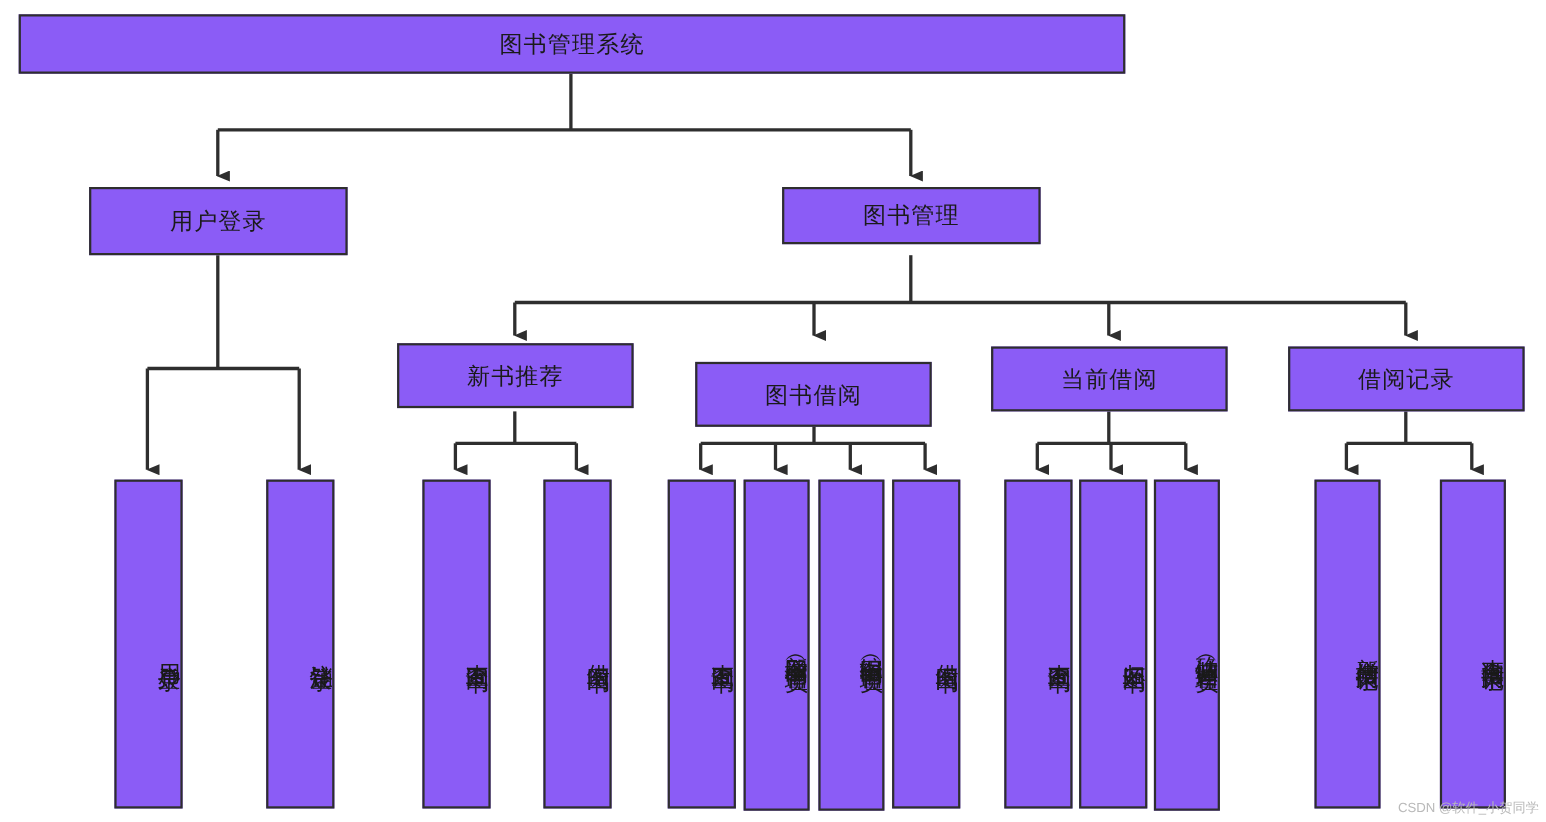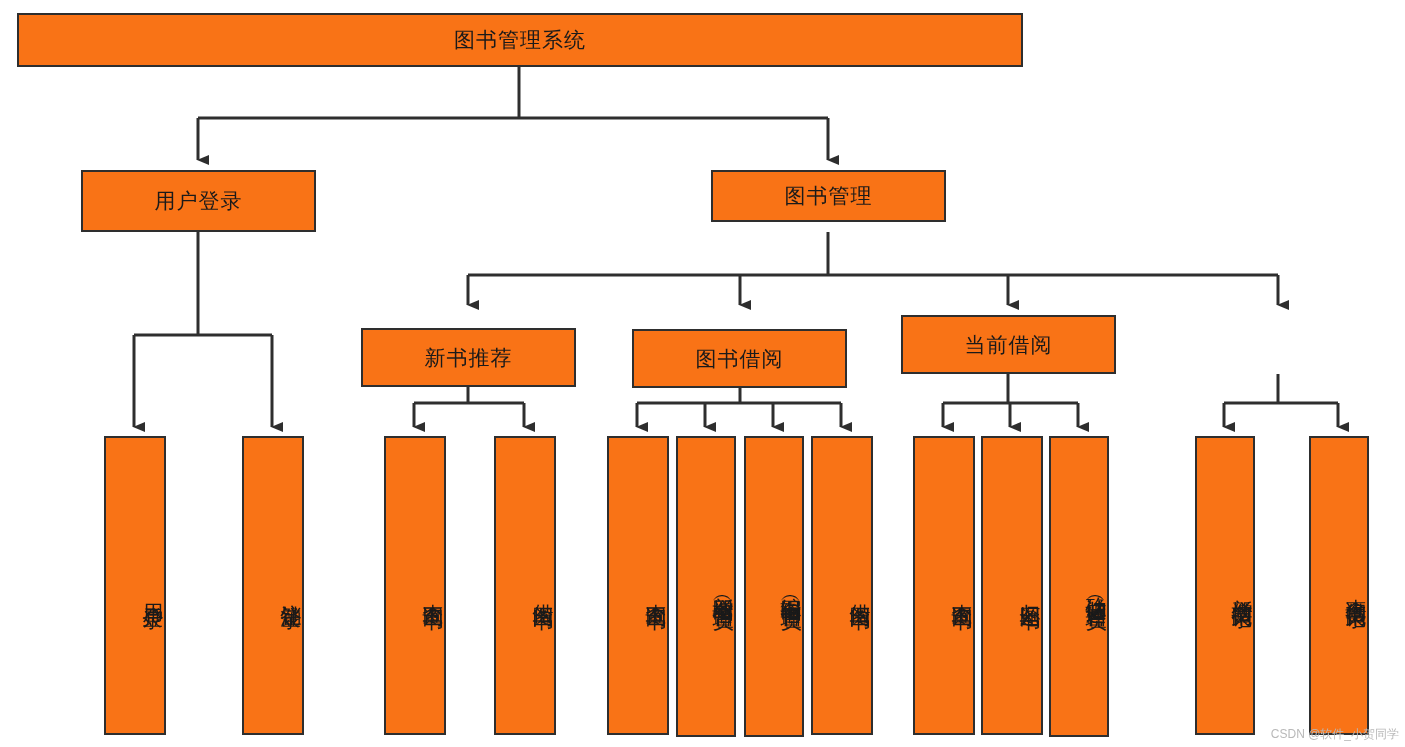--- a/index.html
+++ b/index.html
@@ -20,21 +20,21 @@
     left: 0;
     top: 0;
     width: 1405px;
     height: 747px;
     pointer-events: none;
   }
   .node {
     position: absolute;
     box-sizing: border-box;
     border: 2px solid #2e2e2e;
-    background: #f97316;
+    background: #8b5cf6;
     display: flex;
     align-items: center;
     justify-content: center;
     color: #1a1a1a;
     z-index: 2;
   }
   .node.horiz {
     font-size: 21px;
     letter-spacing: 1px;
   }
@@ -128,28 +128,31 @@
     <span class="label">图书管理系统</span>
   </div>
 
   <div class="node horiz" style="left:81px; top:170px; width:235px; height:62px;">
     <span class="label">用户登录</span>
   </div>
   <div class="node horiz" style="left:711px; top:170px; width:235px; height:52px;">
     <span class="label">图书管理</span>
   </div>
 
-  <div class="node horiz" style="left:361px; top:328px; width:215px; height:59px;">
+  <div class="node horiz" style="left:361px; top:312px; width:215px; height:59px;">
     <span class="label">新书推荐</span>
   </div>
   <div class="node horiz" style="left:632px; top:329px; width:215px; height:59px;">
     <span class="label">图书借阅</span>
   </div>
   <div class="node horiz" style="left:901px; top:315px; width:215px; height:59px;text-align:right;">
     <span class="label">当前借阅</span>
+  </div>
+  <div class="node horiz" style="left:1171px; top:315px; width:215px; height:59px;">
+    <span class="label">借阅记录</span>
   </div>
 
   <div class="node vert" style="left:104px; top:436px; width:62px; height:299px;">
     <span class="label">用户登录</span>
   </div>
   <div class="node vert" style="left:242px; top:436px; width:62px; height:299px;">
     <span class="label">注销登录</span>
   </div>
 
   <div class="node vert" style="left:384px; top:436px; width:62px; height:299px;">

